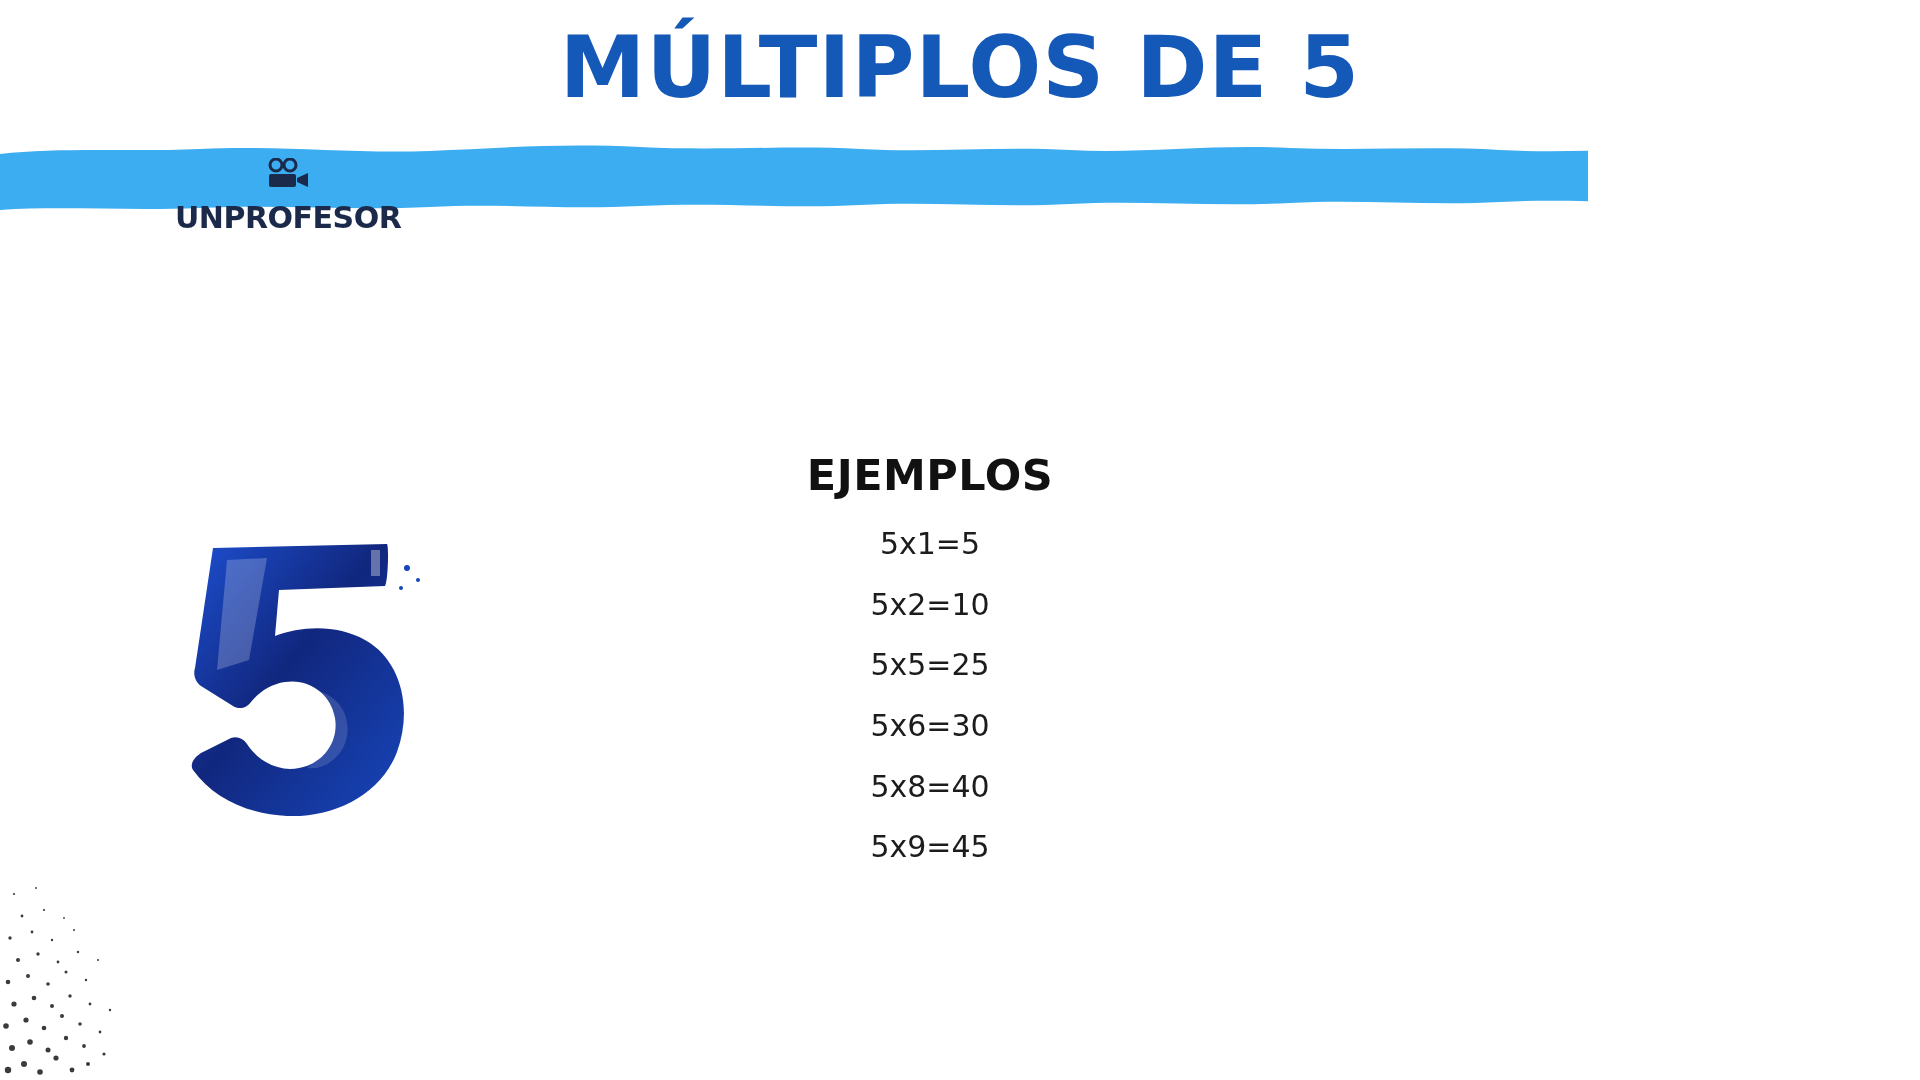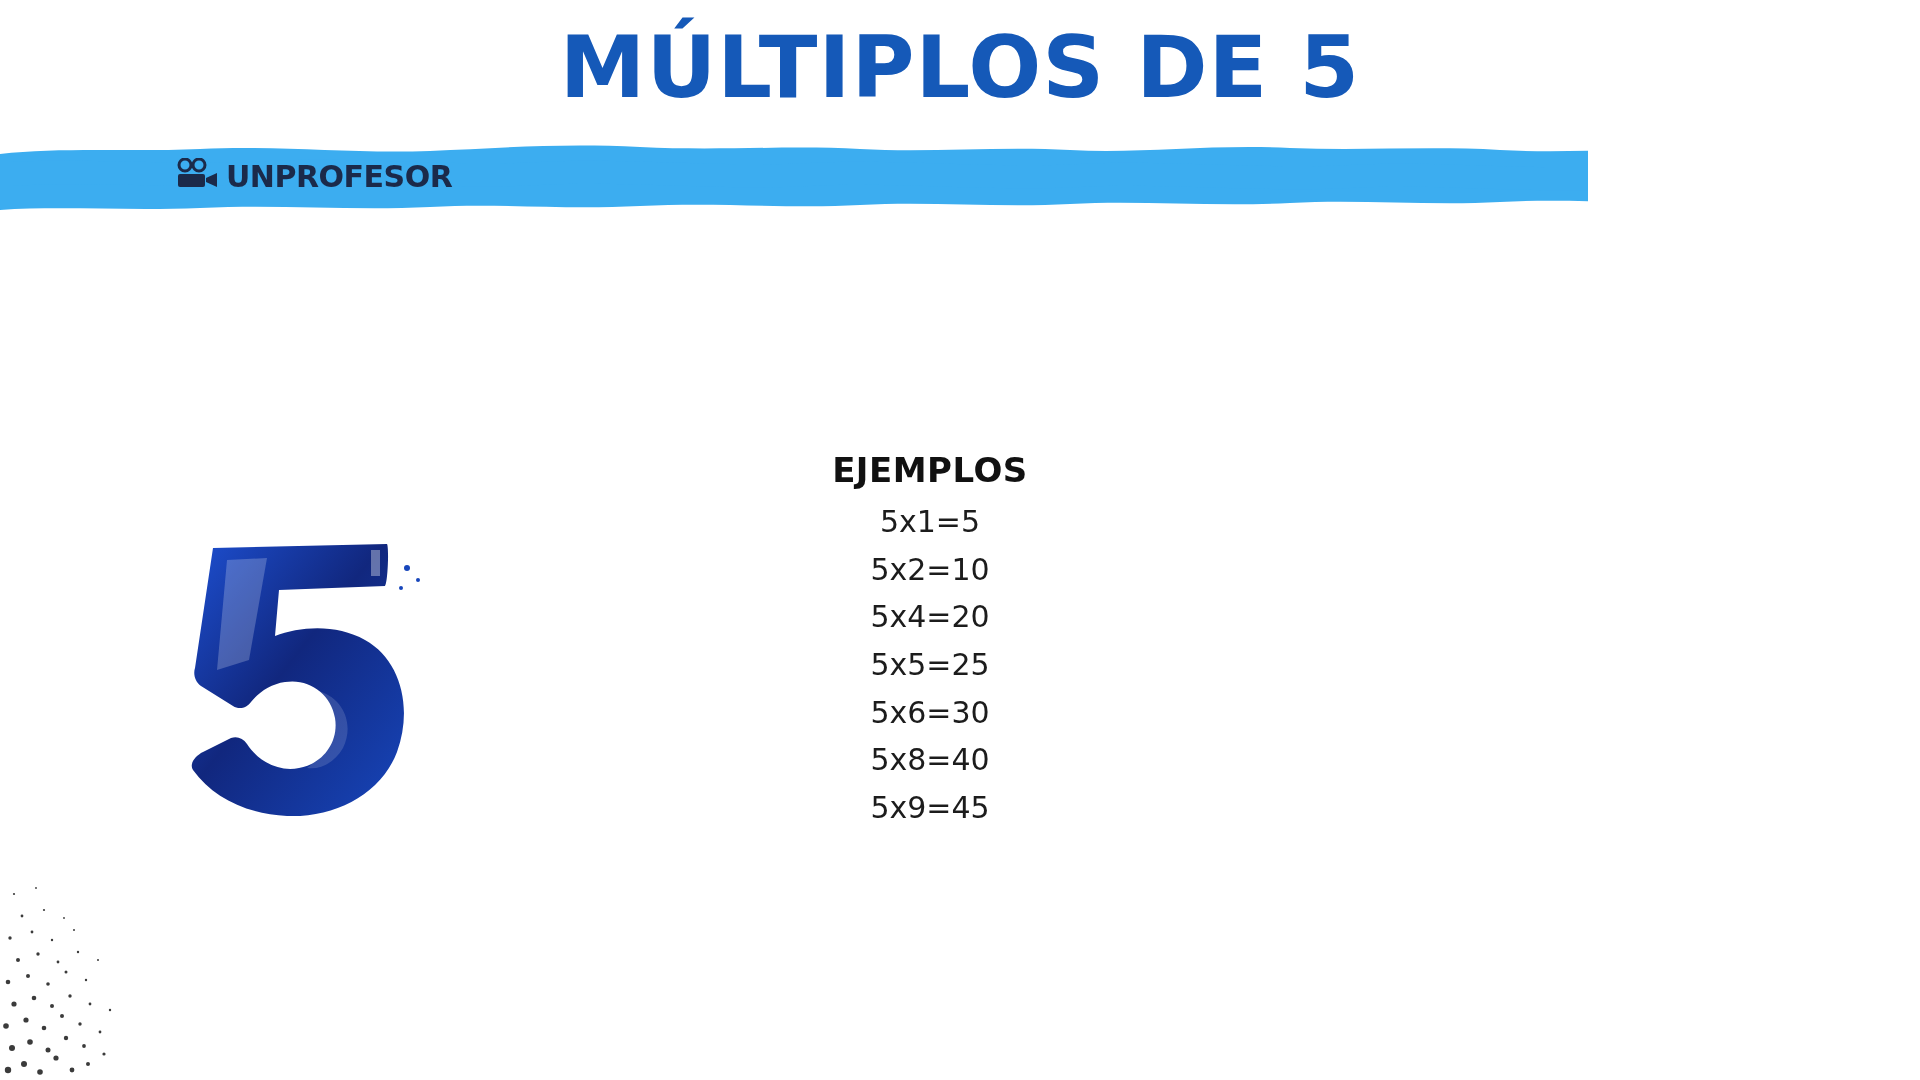--- a/index.html
+++ b/index.html
@@ -50,20 +50,21 @@
 
   
   .logo {
     position: absolute;
     top: 158px;
     left: 175px;
     display: flex;
     align-items: center;
     gap: 7px;
     z-index: 6;
+    flex-direction: column;
   }
   .logo-cam { display:block; }
   .logo-text {
     font-family: "DejaVu Sans", sans-serif;
     font-weight: 700;
     font-size: 30px;
     letter-spacing: -0.5px;
     color: #1b2a4a;
     line-height: 1;
   }
@@ -87,30 +88,31 @@
     position: absolute;
     top: 450px;
     left: 760px;
     width: 340px;
     text-align: center;
     z-index: 4;
   }
   .examples-title {
     font-family: "DejaVu Sans", sans-serif;
     font-weight: 700;
-    font-size: 34px;
+    font-size: 43px;
     letter-spacing: 0.5px;
     color: #111111;
-    margin-bottom: 8px;
+    margin-bottom: 20px;
   }
   .example-line {
     font-family: "DejaVu Sans", sans-serif;
     font-size: 30px;
     color: #1c1c1c;
     line-height: 1.59;
+    margin-top: 13px;
   }
 
   
   .big-five {
     position: absolute;
     top: 540px;
     left: 175px;
     width: 260px;
     height: 280px;
     z-index: 4;
@@ -171,21 +173,20 @@
       <circle cx="232" cy="28" r="3" fill="#1746bb"></circle>
       <circle cx="243" cy="40" r="2" fill="#1746bb"></circle>
       <circle cx="226" cy="48" r="2" fill="#1746bb"></circle>
     </svg>
   </div>
 
   <div class="examples">
     <div class="examples-title">EJEMPLOS</div>
     <div class="example-line">5x1=5</div>
     <div class="example-line">5x2=10</div>
-    <div class="example-line">5x4=20</div>
     <div class="example-line">5x5=25</div>
     <div class="example-line">5x6=30</div>
     <div class="example-line">5x8=40</div>
     <div class="example-line">5x9=45</div>
   </div>
 
   <div class="dots">
     <svg width="230" height="260" viewBox="0 0 230 260" xmlns="http://www.w3.org/2000/svg" aria-hidden="true">
       <g fill="#3b3b3b">
         <circle cx="8" cy="250" r="3.2"></circle>

